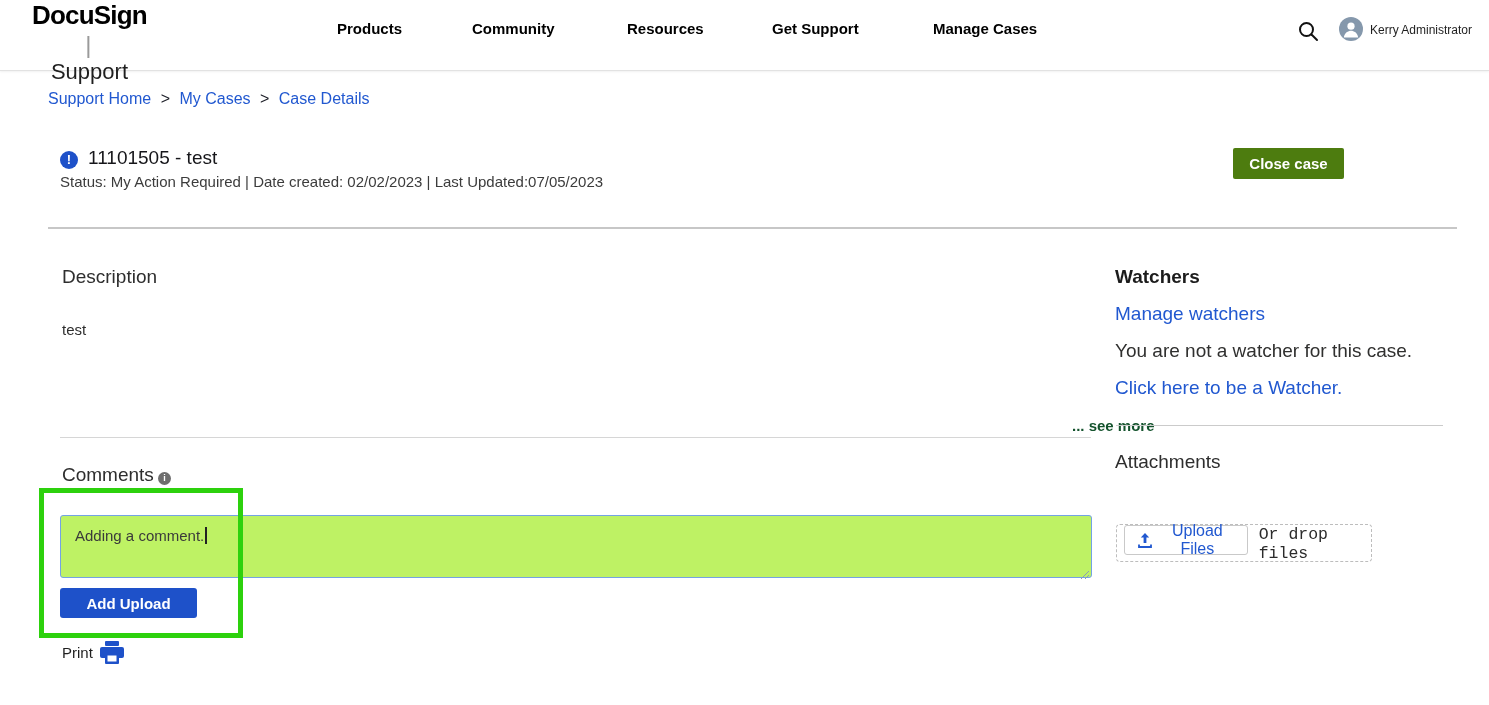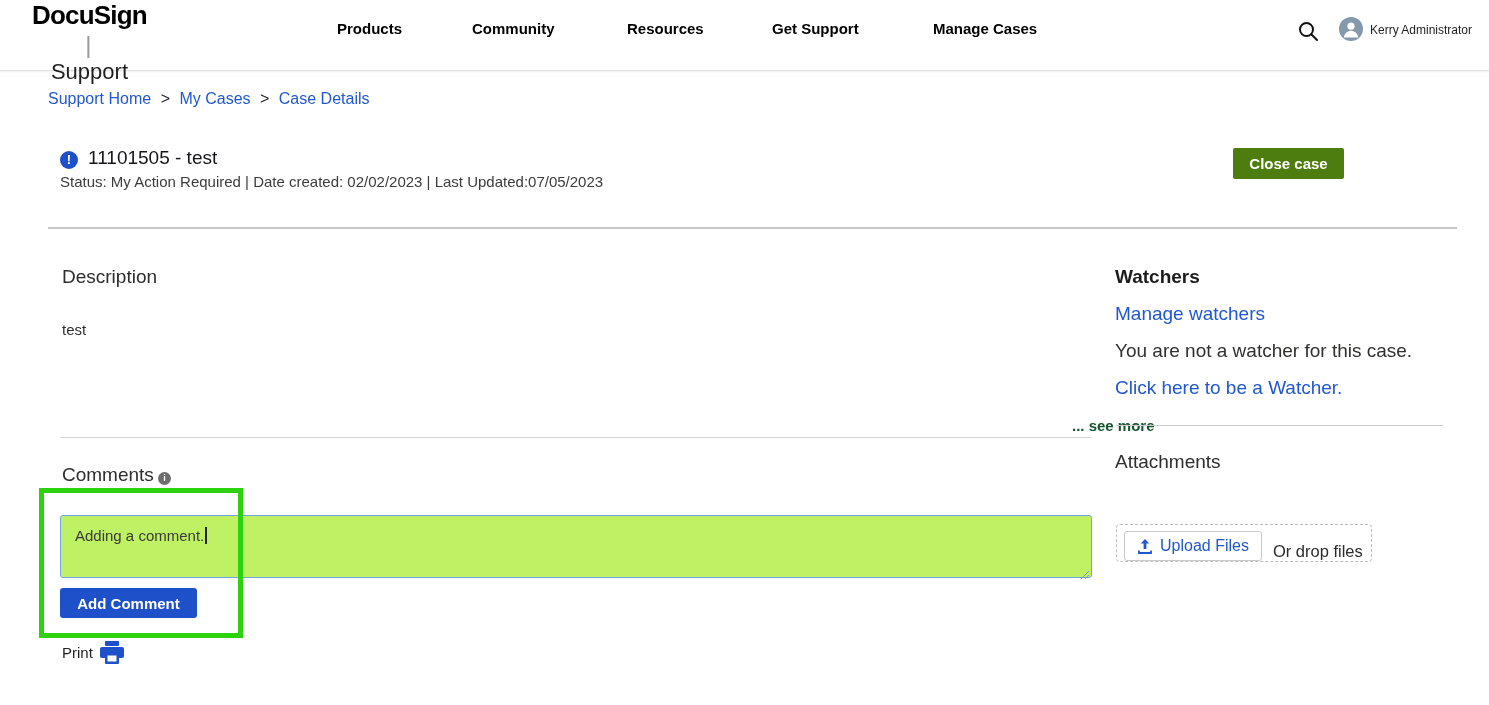--- a/index.html
+++ b/index.html
@@ -66,25 +66,25 @@
 
   
   .watchers-heading { left:1115px; top:266px; font-weight:700; color:#1c1c1c; }
   .side-link { position:absolute; left:1115px; font-size:19px; color:#2158d0; cursor:pointer; }
   .manage-watchers { top:303px;text-align:center; }
   .watcher-status { position:absolute; left:1115px; top:340px; font-size:19px; color:#30302f; }
   .become-watcher { top:377px; }
   .divider-side { position:absolute; left:1116px; top:425px; width:327px; height:1px; background:#cbcbcb; }
   .attachments-heading { left:1115px; top:451px; }
   .dropzone { position:absolute; left:1116px; top:524px; width:256px; height:38px; border:1px dashed #bdbdbd;
-              border-radius:4px; display:flex; align-items:flex-end; }
+              border-radius:4px; display:flex; align-items:flex-start; }
   .upload-btn { margin-left:7px; height:30px; padding:0 12px; background:#fff; border:1px solid #c9c9c9;
                 border-radius:3px; display:flex; align-items:center; gap:7px; cursor:pointer;
                 font-family:"Liberation Sans", sans-serif; font-size:16px; font-weight:500; color:#2158d0; }
-  .drop-text { margin-left:11px; font-size:16.5px; color:#2b2b2b; }
+  .drop-text { margin-left:11px; font-size:16.5px; color:#2b2b2b;font-family:Liberation Mono, monospace; }
 </style>
 </head>
 <body>
 
 <div class="page">
 
   <div class="header">
     <div class="logo">
       <span class="logo-primary">DocuSign</span>
       <span class="logo-sep">|</span>
@@ -135,21 +135,21 @@
 
   <div class="comment-box">
     <span>Adding a comment.</span><span class="text-cursor"></span>
     <span class="resize-grip">
       <svg width="10" height="10" viewBox="0 0 10 10">
         <line x1="2" y1="10" x2="10" y2="2" stroke="#8a9bb5" stroke-width="1"></line>
         <line x1="6" y1="10" x2="10" y2="6" stroke="#8a9bb5" stroke-width="1"></line>
       </svg>
     </span>
   </div>
-  <button class="add-comment-btn">Add Comment</button>
+  <button class="add-comment-btn">Add Upload</button>
 
   <div class="highlight-box"></div>
 
   <span class="print-label">Print</span>
   <span class="print-btn">
     <svg width="26" height="24" viewBox="0 0 26 24">
       <rect x="6" y="0" width="14" height="5" rx="1" fill="#1e51c9"></rect>
       <rect x="1" y="6" width="24" height="11" rx="2" fill="#1e51c9"></rect>
       <rect x="6" y="12" width="14" height="11" rx="1" fill="#1e51c9"></rect>
       <rect x="8.5" y="14.5" width="9" height="6" fill="#fff"></rect>

